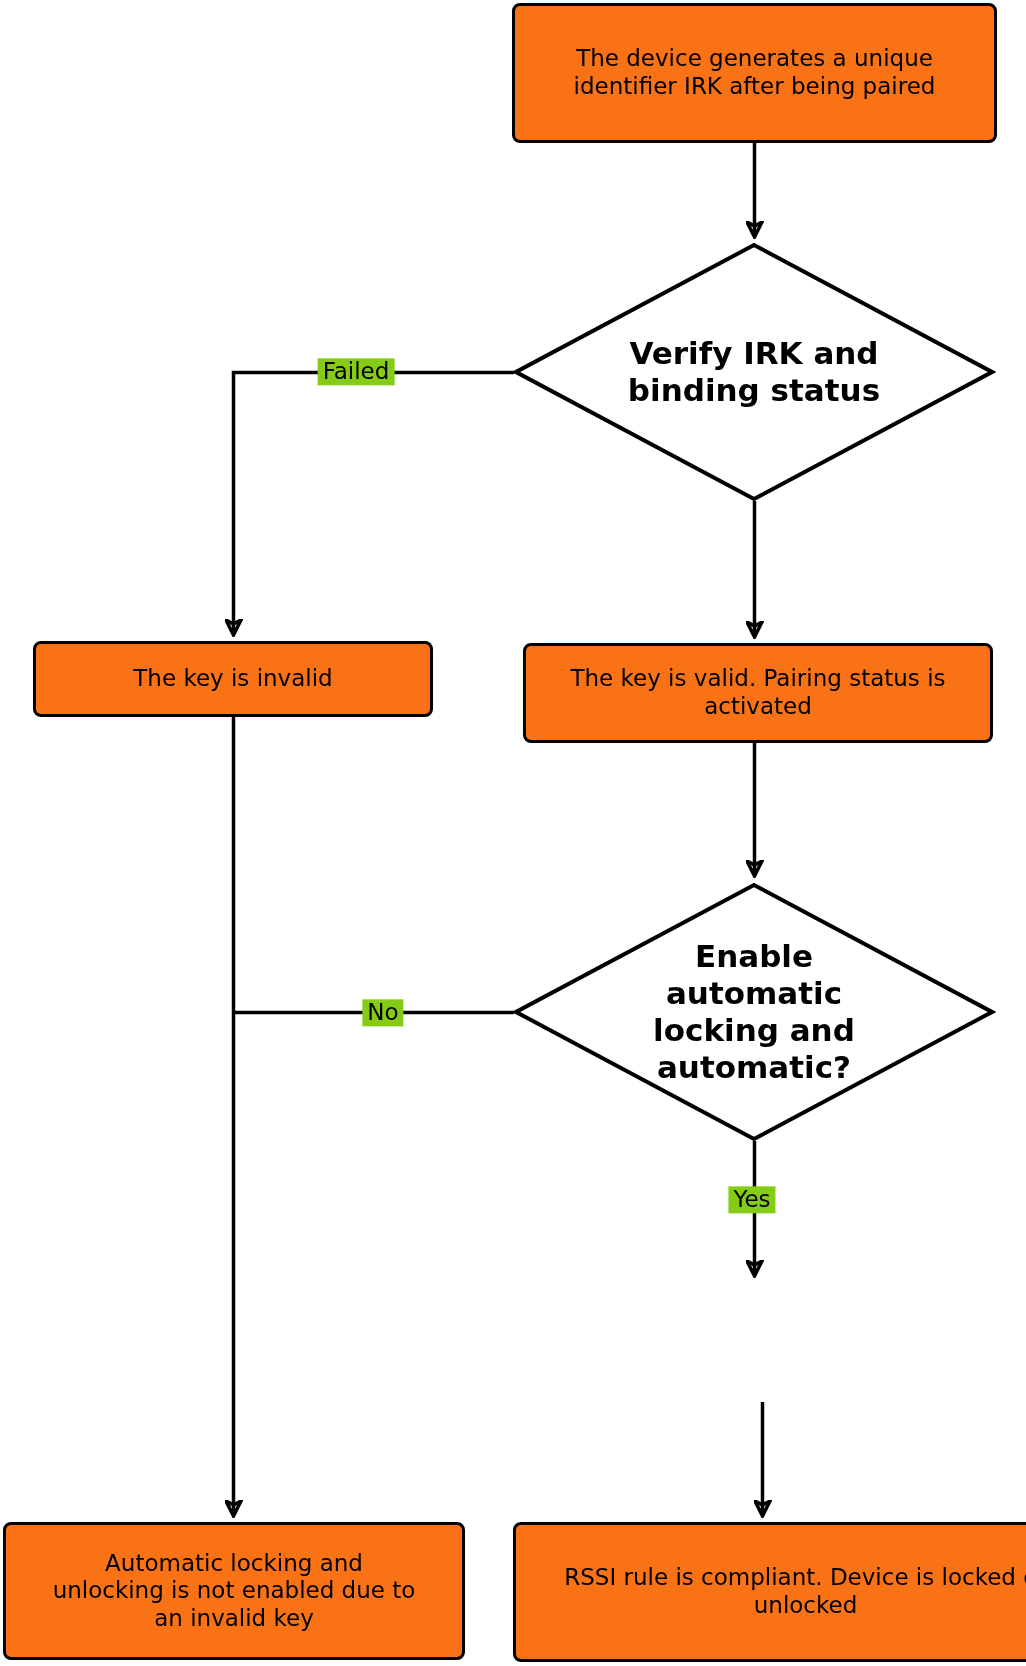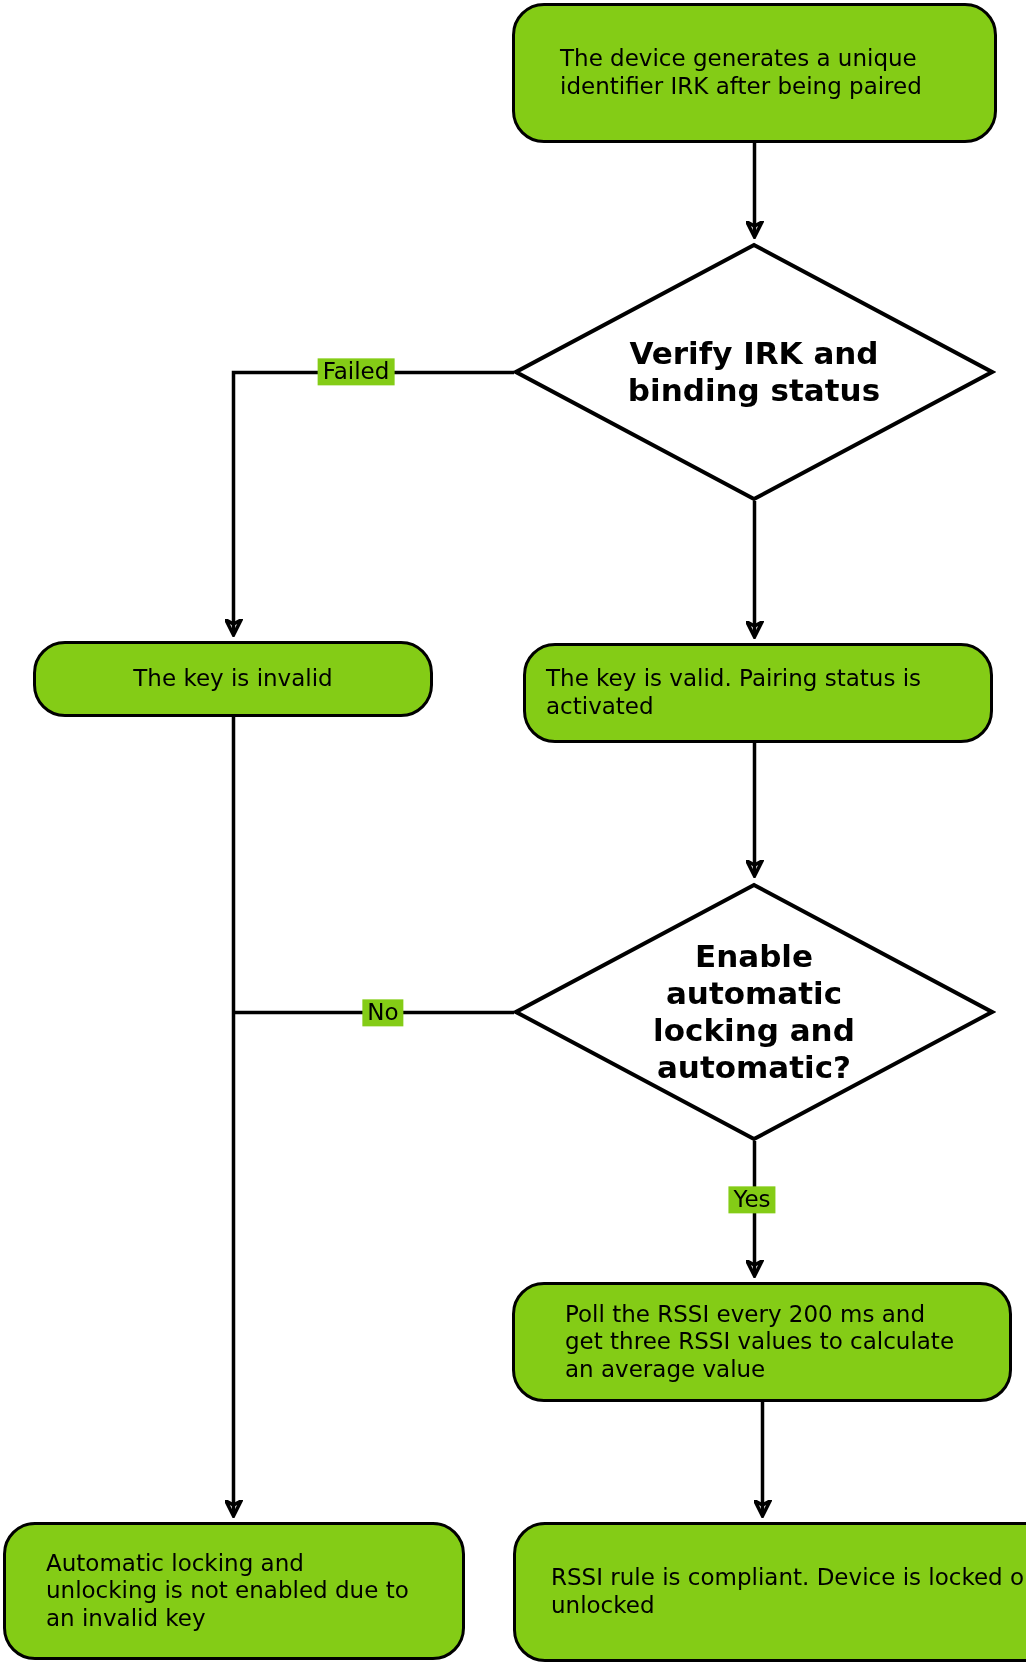--- a/index.html
+++ b/index.html
@@ -9,25 +9,25 @@
     background:#ffffff;
     font-family:"DejaVu Sans","Liberation Sans",sans-serif;
     color:#000;
     overflow:hidden;
   }
   .edges{position:absolute;left:0;top:0;}
   .edges path{fill:none;stroke:#000;stroke-width:3.5px;}
   .node{
     position:absolute;
     box-sizing:border-box;
-    background:#84cc16;
+    background:#f97316;
     border:3.4px solid #000;
-    border-radius:32px;
+    border-radius:8px;
     display:flex;align-items:center;justify-content:center;
-    text-align:left;
+    text-align:center;
     font-size:23px;line-height:1.2;
   }
   .node-start   {left:512px;top:3px;   width:485px;height:140px;padding:0 45px;}
   .node-keyinv  {left:33px; top:641px; width:400px;height:76px; padding:0 20px;}
   .node-keyval  {left:523px;top:643px; width:470px;height:100px;padding:12px 20px;}
   .node-poll    {left:512px;top:1282px;width:500px;height:120px;padding:0 50px;}
   .node-noauto  {left:3px;  top:1522px;width:462px;height:138px;padding:16px 40px;}
   .node-rssiok  {left:513px;top:1522px;width:585px;height:140px;padding:0 35px;}
   .diamond{position:absolute;width:484px;height:262px;}
   .diamond-1{left:512px;top:241px;}
@@ -99,23 +99,20 @@
     <svg width="484" height="262" viewBox="0 0 484 262" aria-hidden="true">
       <polygon points="242,4 480,131 242,258 4,131"></polygon>
     </svg>
     <div class="dtext dtext-2">Enable automatic locking and automatic?</div>
   </div>
 
   <div class="edge-label label-no">No</div>
 
   <div class="edge-label label-yes">Yes</div>
 
-  <div class="node node-poll">
-    <span>Poll the RSSI every 200 ms and get three RSSI values to calculate an average value</span>
-  </div>
 
   <div class="node node-noauto">
     <span>Automatic locking and unlocking is not enabled due to an invalid key</span>
   </div>
 
   <div class="node node-rssiok">
     <span>RSSI rule is compliant. Device is locked or unlocked</span>
   </div>
 
 </div>

